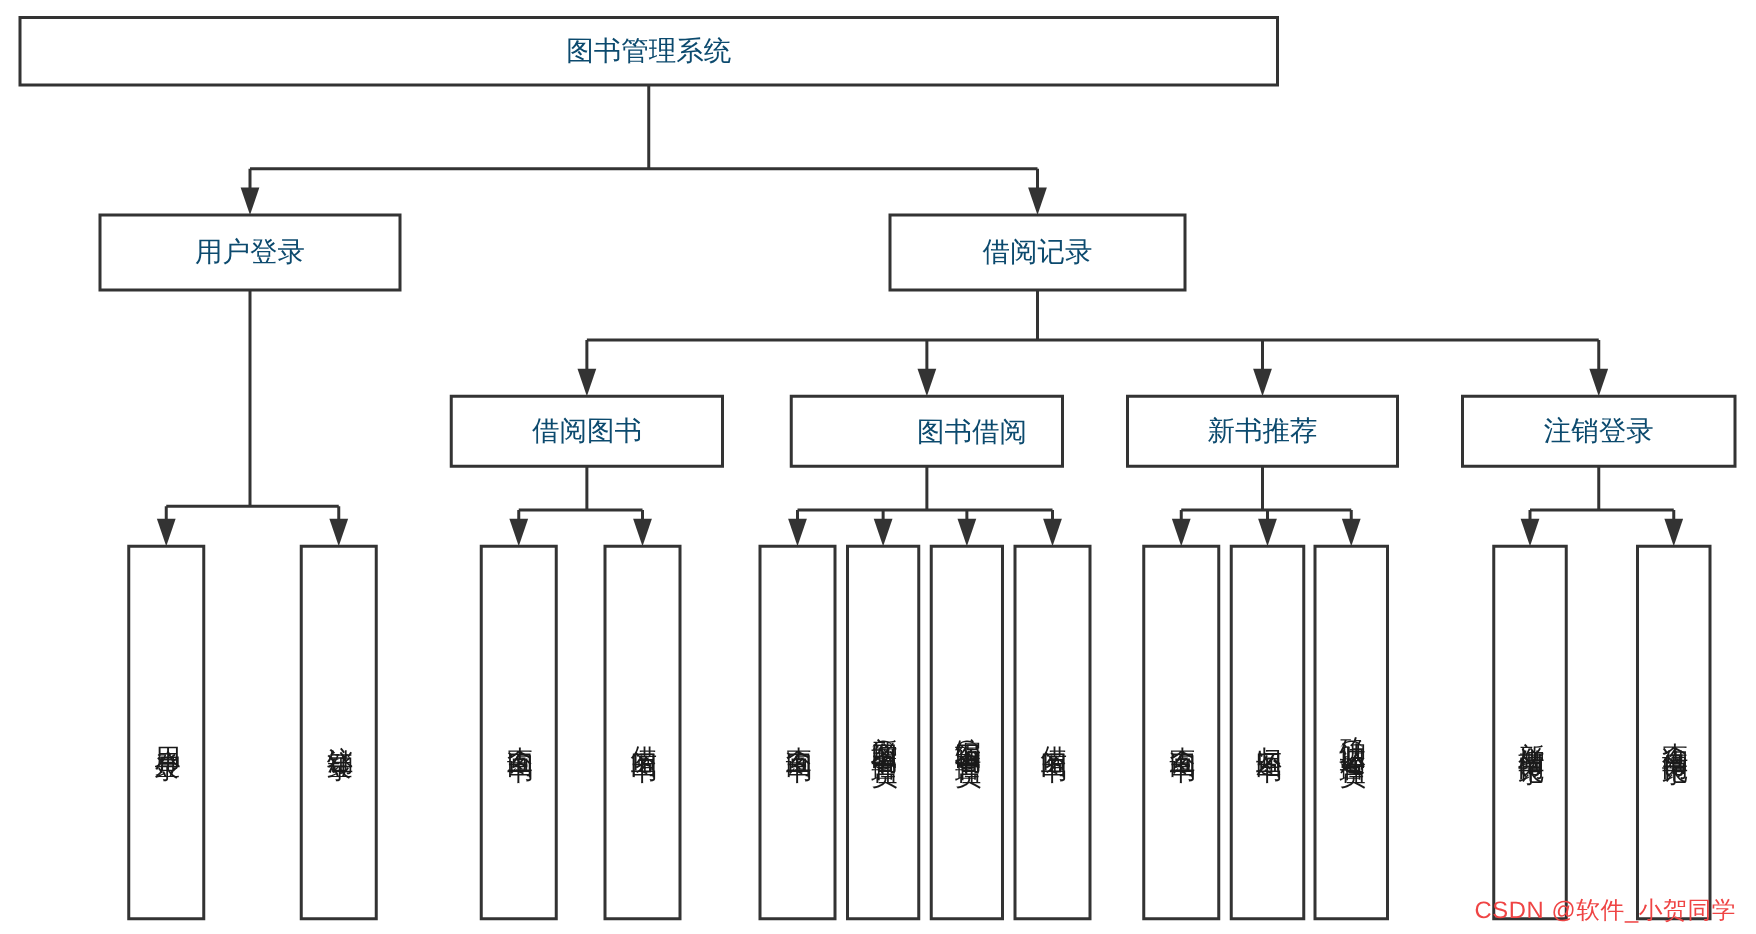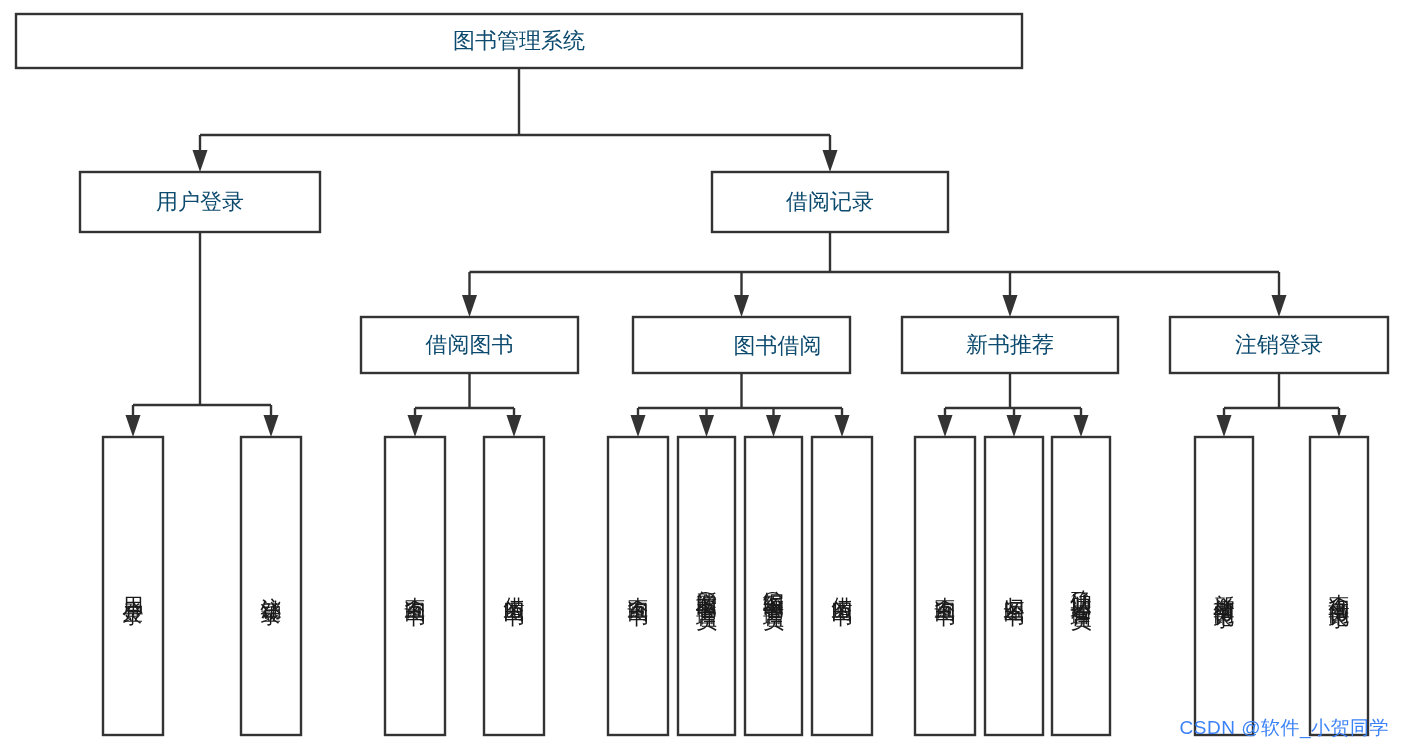--- a/index.html
+++ b/index.html
@@ -71,21 +71,21 @@
     font-size: 22px;
     color: #0c4a6e;
     white-space: nowrap;
   }
   #watermark {
     position: absolute;
     right: 16px;
     bottom: 6px;
     font-family: "Liberation Sans", "DejaVu Sans", sans-serif;
     font-size: 19px;
-    color: #3b82f6;
+    color: #ef4444;
     letter-spacing: 0.5px;
     white-space: nowrap;
     pointer-events: none;
     text-align: center;
   }
 </style>
 </head>
 <body>
 
 <div id="diagram-root">

